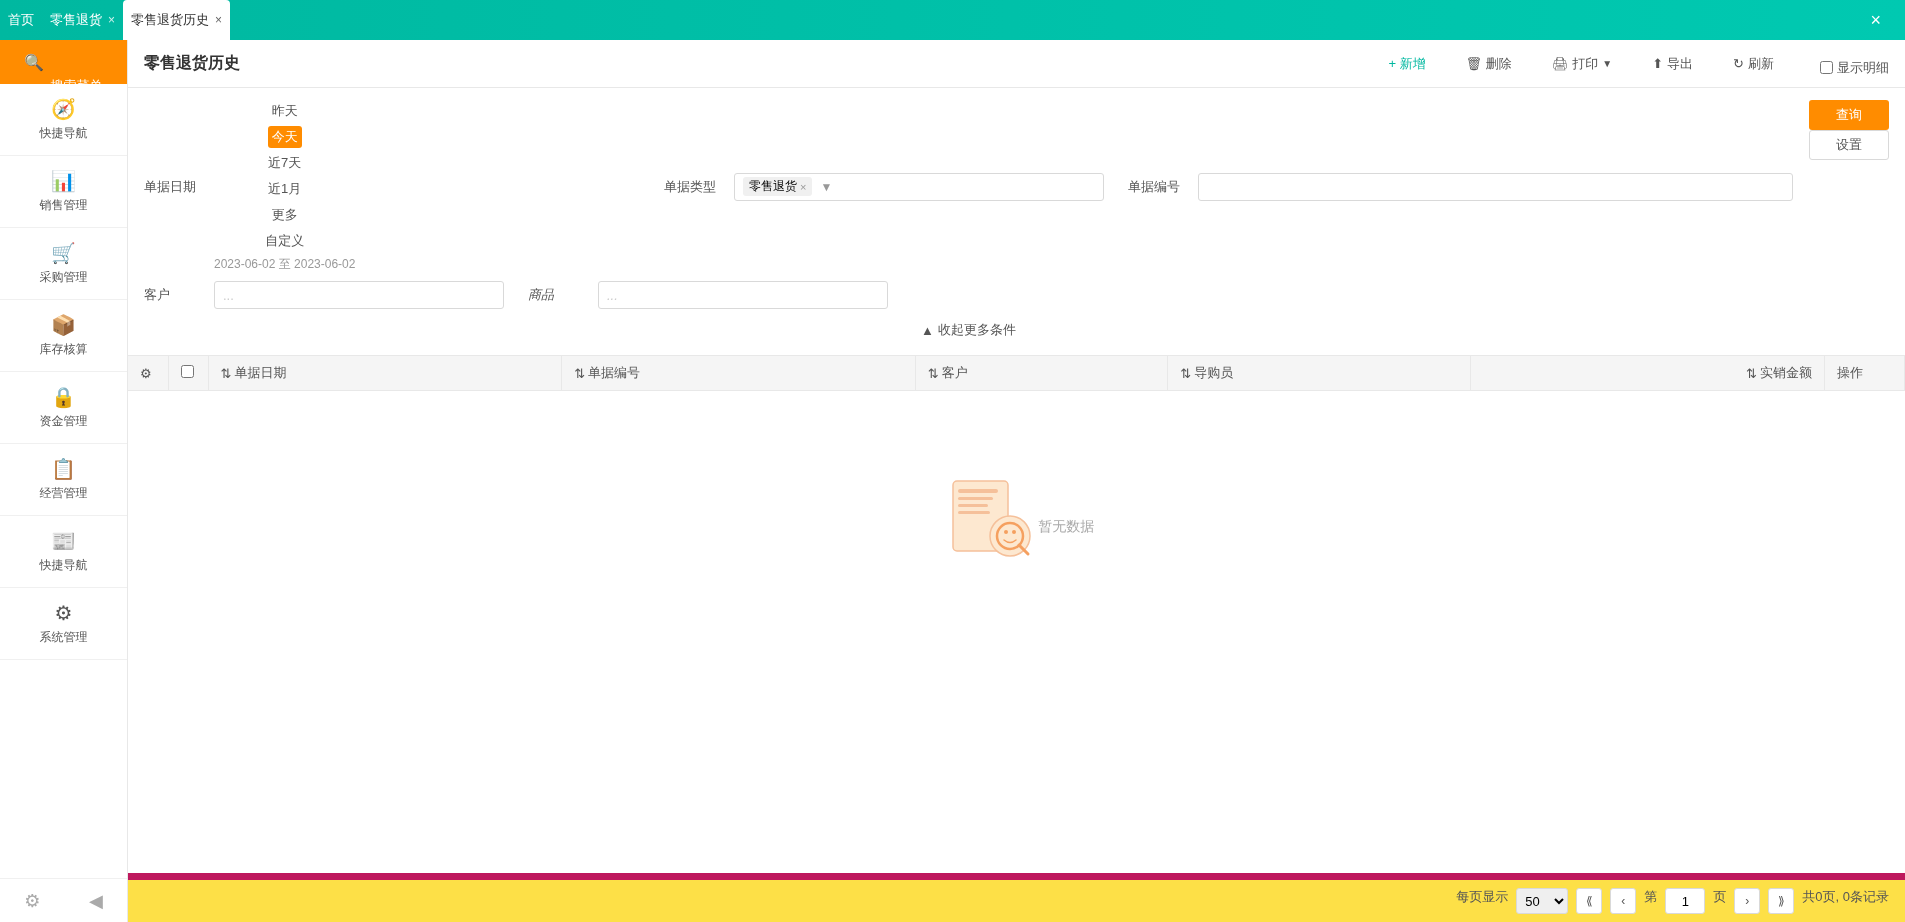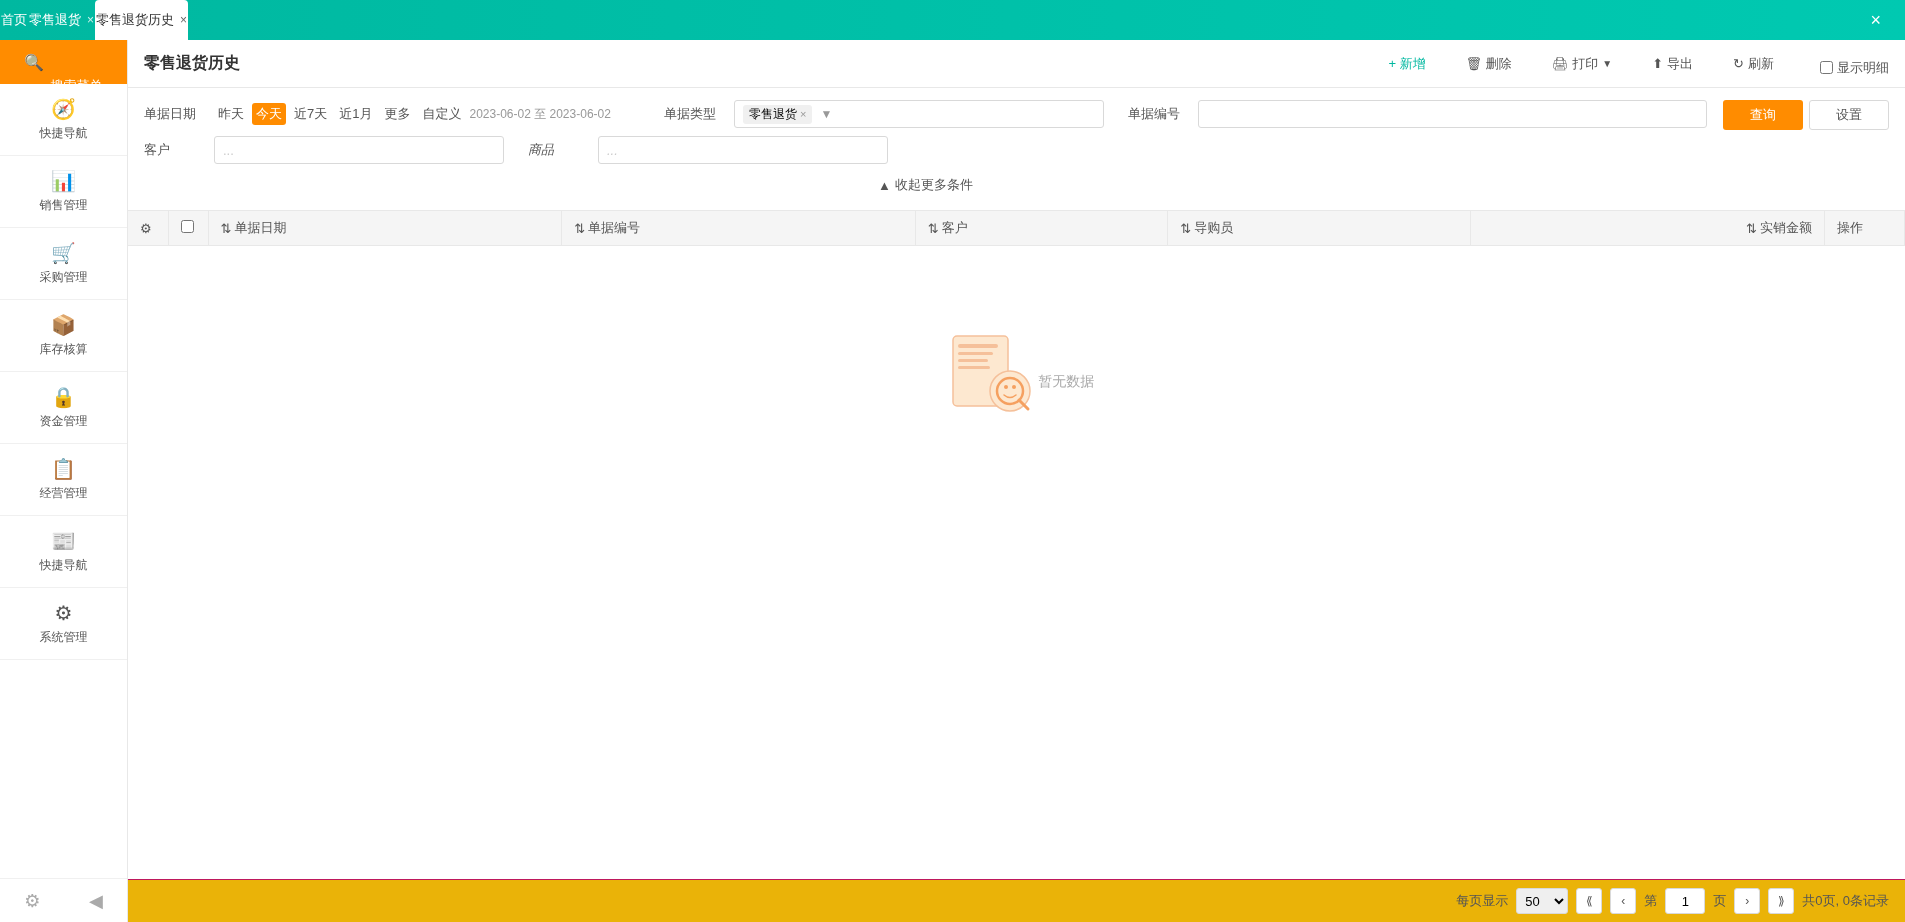--- a/index.html
+++ b/index.html
@@ -15,21 +15,21 @@
     }
     .top-bar-tabs {
       display: flex;
       align-items: stretch;
       height: 100%;
       flex: 1;
     }
     .tab-item {
       display: flex;
       align-items: center;
-      padding: 0 1px;
+      padding: 0 8px;
       font-size: 13px;
       color: #fff;
       cursor: pointer;
       gap: 6px;
       height: 100%;
       position: relative;
     }
     .tab-item.active {
       background: #fff;
       color: #333;
@@ -181,20 +181,21 @@
       font-size: 13px;
       color: #555;
       white-space: nowrap;
       width: 70px;
       flex-shrink: 0;
     }
     .date-filter {
       display: flex;
       align-items: center;
       gap: 4px;
+      flex-direction: column;
     }
     .date-shortcut {
       font-size: 13px;
       color: #555;
       cursor: pointer;
       padding: 2px 4px;
     }
     .date-shortcut.active {
       background: #ff8c00;
       color: #fff;
@@ -293,25 +294,24 @@
     .empty-icon {
       width: 100px;
       height: 100px;
       margin-bottom: 12px;
     }
     .empty-text { font-size: 14px; color: #aaa; }
 
     
     .pagination-bar {
       display: flex;
-      align-items: center;
       justify-content: flex-end;
       padding: 8px 16px;
-      background: #eab308;
-      border-top: 1px solid #be185d;
+      background: #fde047;
+      border-top: 7px solid #be185d;
       flex-shrink: 0;
       gap: 8px;
       font-size: 13px;
       color: #555;
     }
     .page-size-select {
       height: 26px;
       border: 1px solid #d9d9d9;
       border-radius: 3px;
       padding: 0 4px;
@@ -355,22 +355,21 @@
       color: #555;
       border: 1px solid #d9d9d9;
       border-radius: 3px;
       padding: 5px 20px;
       font-size: 13px;
       cursor: pointer;
       width: 80px;
     }
     .query-settings-col {
       display: flex;
-      flex-direction: row;
-      gap: 6px;
+      flex-direction: column;
       margin-left: 16px;
     }
   </style>
 </head>
 <body>
 
 <div class="top-bar">
   <div class="top-bar-tabs">
     <div class="tab-item">
       <span>首页</span>

